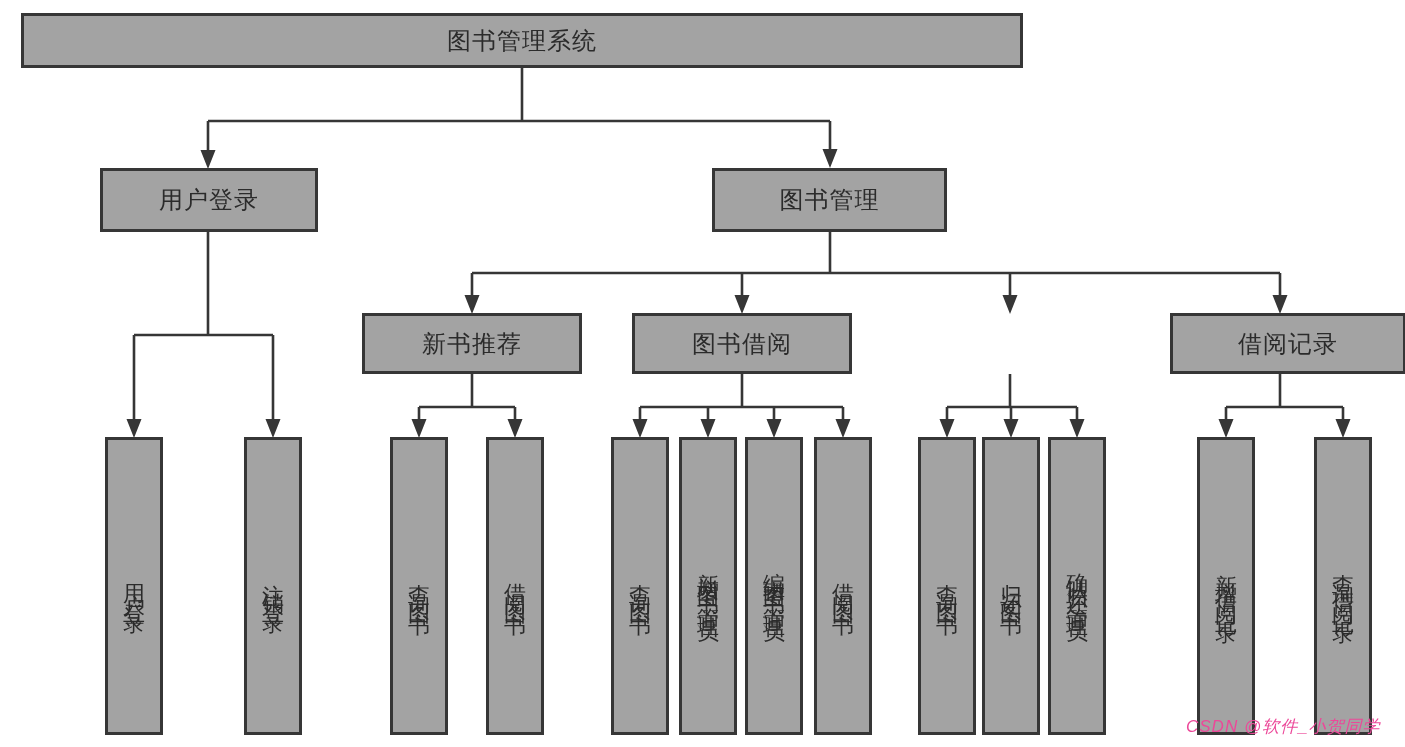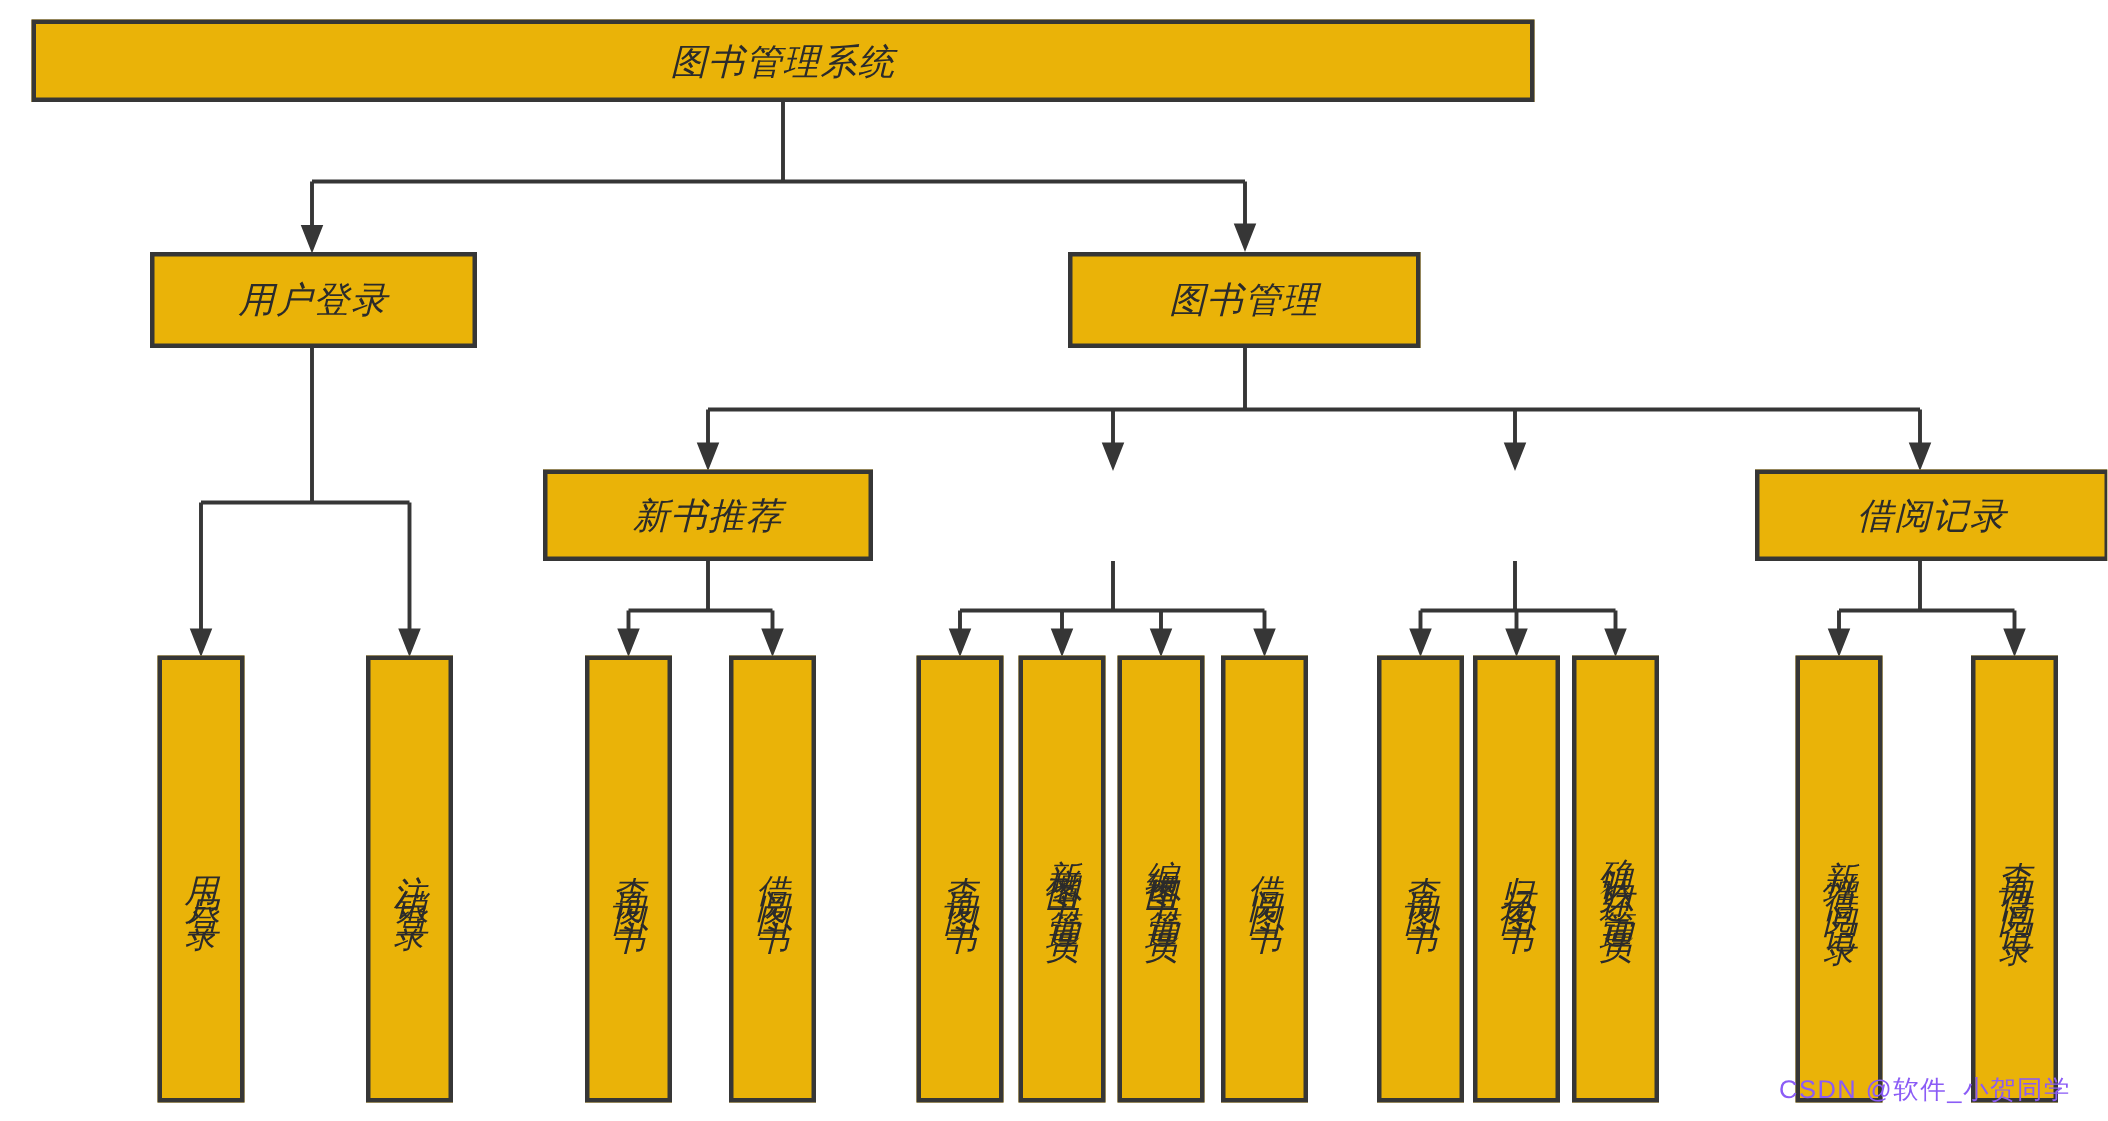--- a/index.html
+++ b/index.html
@@ -22,26 +22,25 @@
     fill: none;
   }
   svg.connectors path.arrows {
     fill: #363636;
     stroke: none;
   }
   .box {
     position: absolute;
     box-sizing: border-box;
     border: 3px solid #363636;
-    background: #eab308;
+    background: #a3a3a3;
     display: flex;
     align-items: center;
     justify-content: center;
     color: #2b2b2b;
-    font-style: italic;
   }
   .h-label {
     font-size: 24px;
     letter-spacing: 1px;
     color: #2b2b2b;
     white-space: nowrap;
   }
   .leaf .v-label {
     writing-mode: vertical-rl;
     font-size: 22px;
@@ -51,22 +50,23 @@
   }
   .leaf .v-label.tight {
     letter-spacing: 7px;
   }
   .watermark {
     position: absolute;
     left: 1186px;
     top: 715px;
     font-size: 17px;
     letter-spacing: 1px;
-    color: #8b5cf6;
+    color: #ec4899;
     white-space: nowrap;
+    font-style: italic;
   }
 </style>
 </head>
 <body>
 
 <div class="canvas">
 
   <svg class="connectors" viewBox="0 0 1405 747" aria-hidden="true">
     <path class="lines" d="
       M522 68 V121 M208 121 H830 M208 121 V152 M830 121 V151
@@ -104,20 +104,23 @@
 
   <div class="box" style="left:100px; top:168px; width:218px; height:64px;">
     <span class="h-label">用户登录</span>
   </div>
   <div class="box" style="left:362px; top:313px; width:220px; height:61px;">
     <span class="h-label">新书推荐</span>
   </div>
 
   <div class="box" style="left:712px; top:168px; width:235px; height:64px;">
     <span class="h-label">图书管理</span>
+  </div>
+  <div class="box" style="left:632px; top:313px; width:220px; height:61px;">
+    <span class="h-label">图书借阅</span>
   </div>
   <div class="box" style="left:1170px; top:313px; width:236px; height:61px;">
     <span class="h-label">借阅记录</span>
   </div>
 
   <div class="box leaf" style="left:105px; top:437px; width:58px; height:298px;">
     <span class="v-label">用户登录</span>
   </div>
   <div class="box leaf" style="left:244px; top:437px; width:58px; height:298px;">
     <span class="v-label">注销登录</span>

